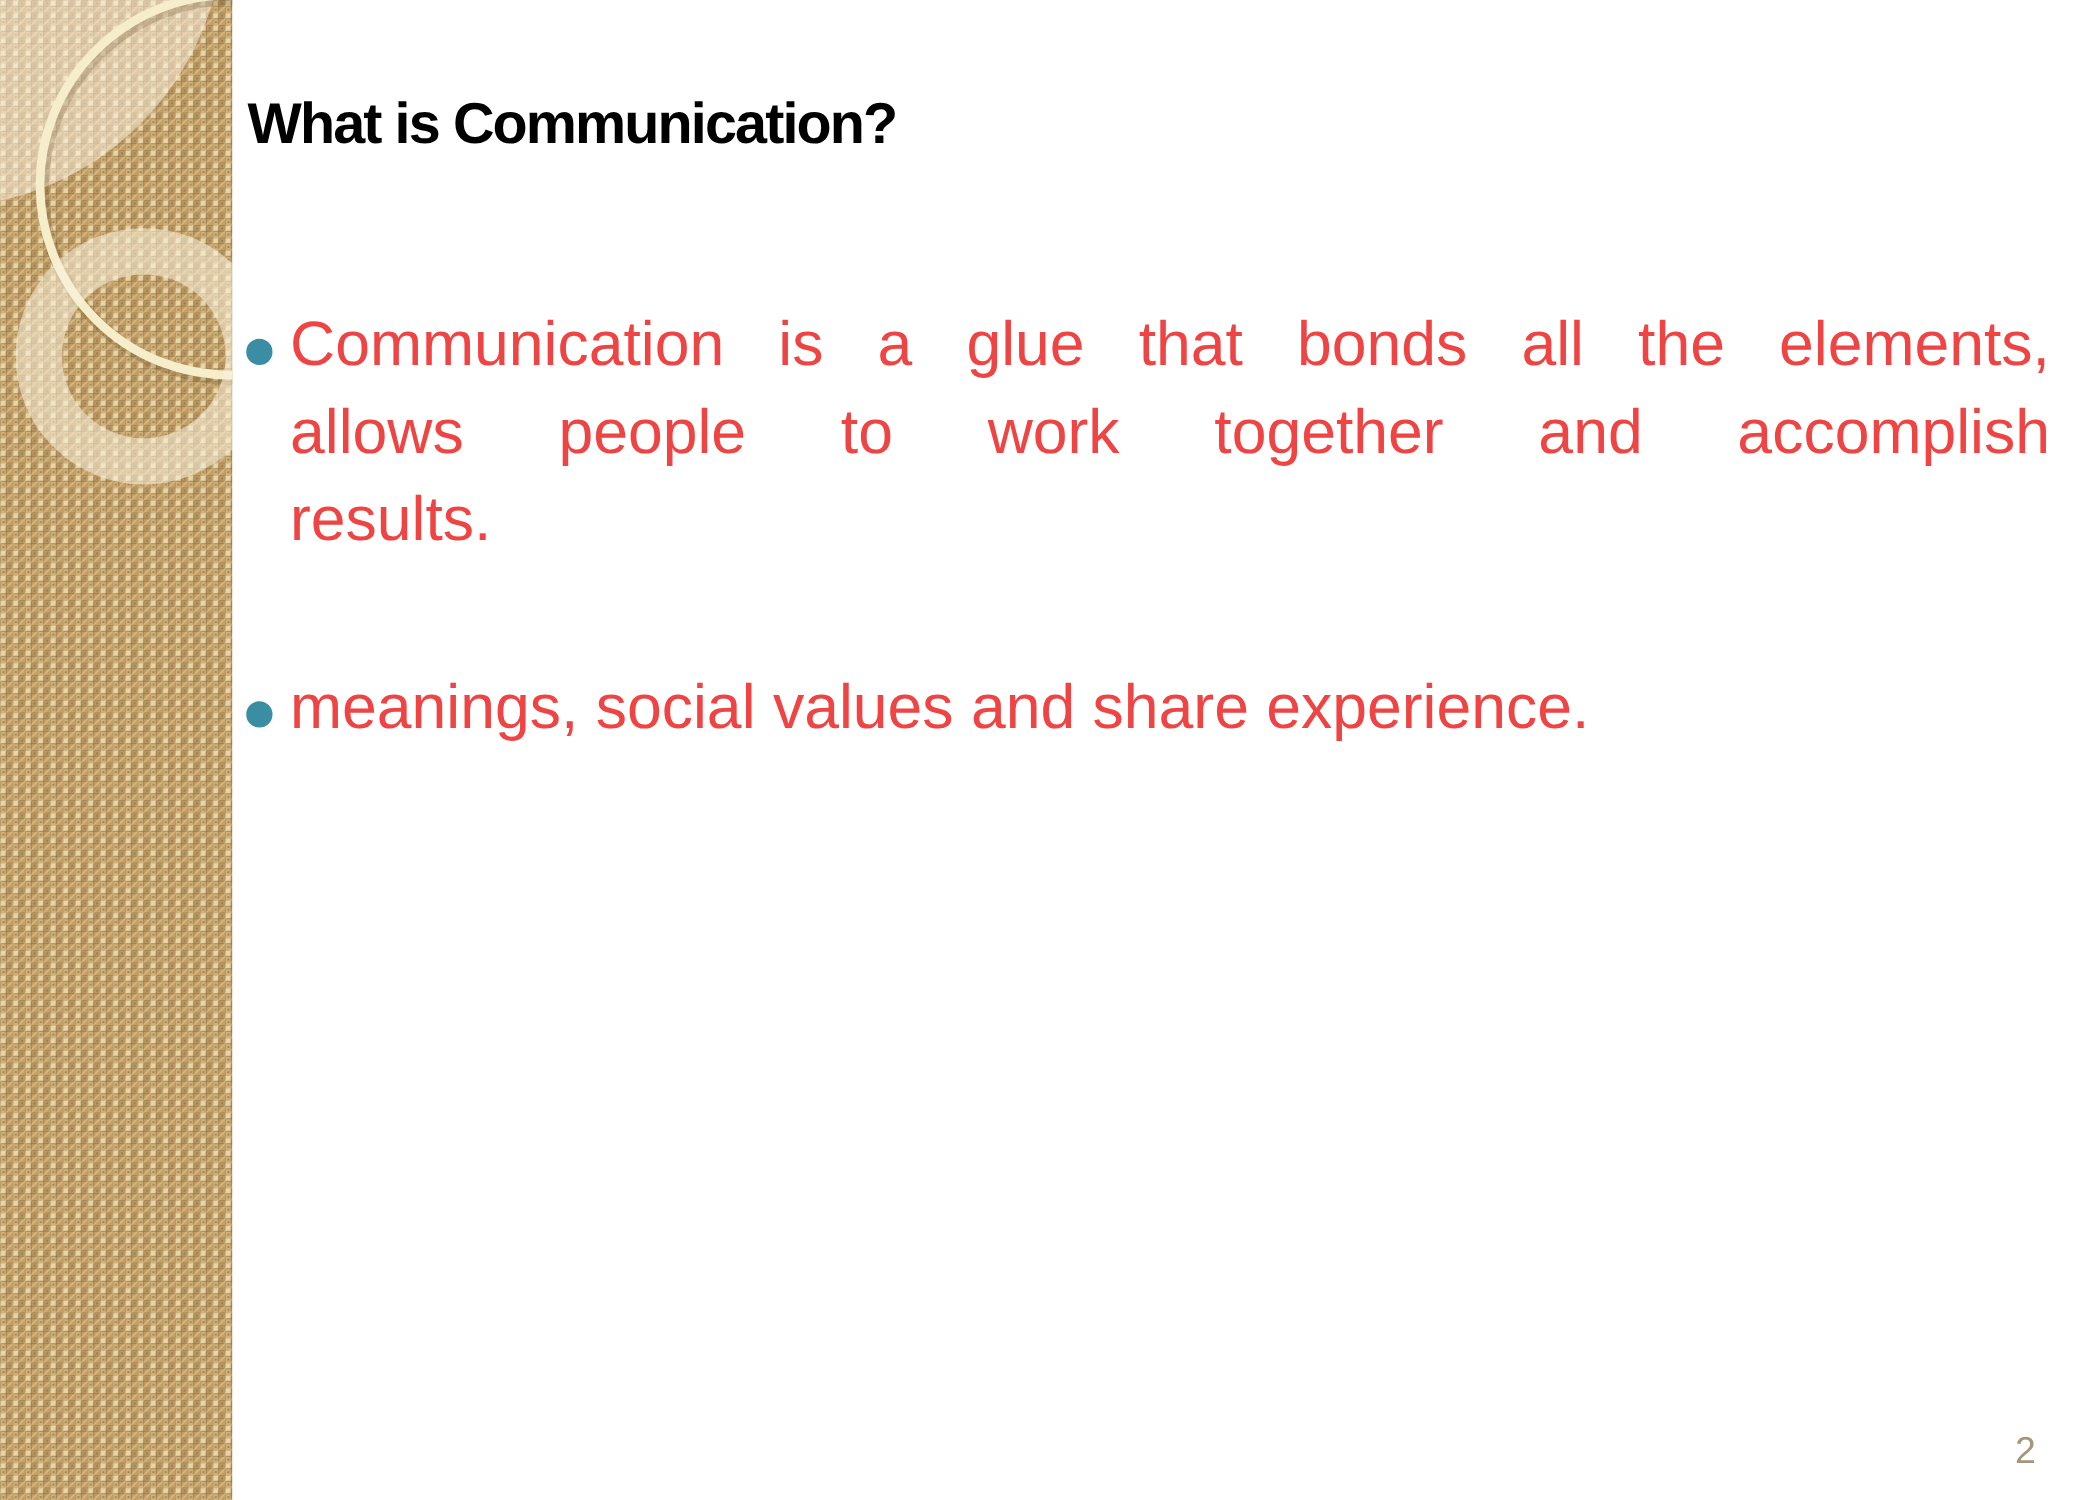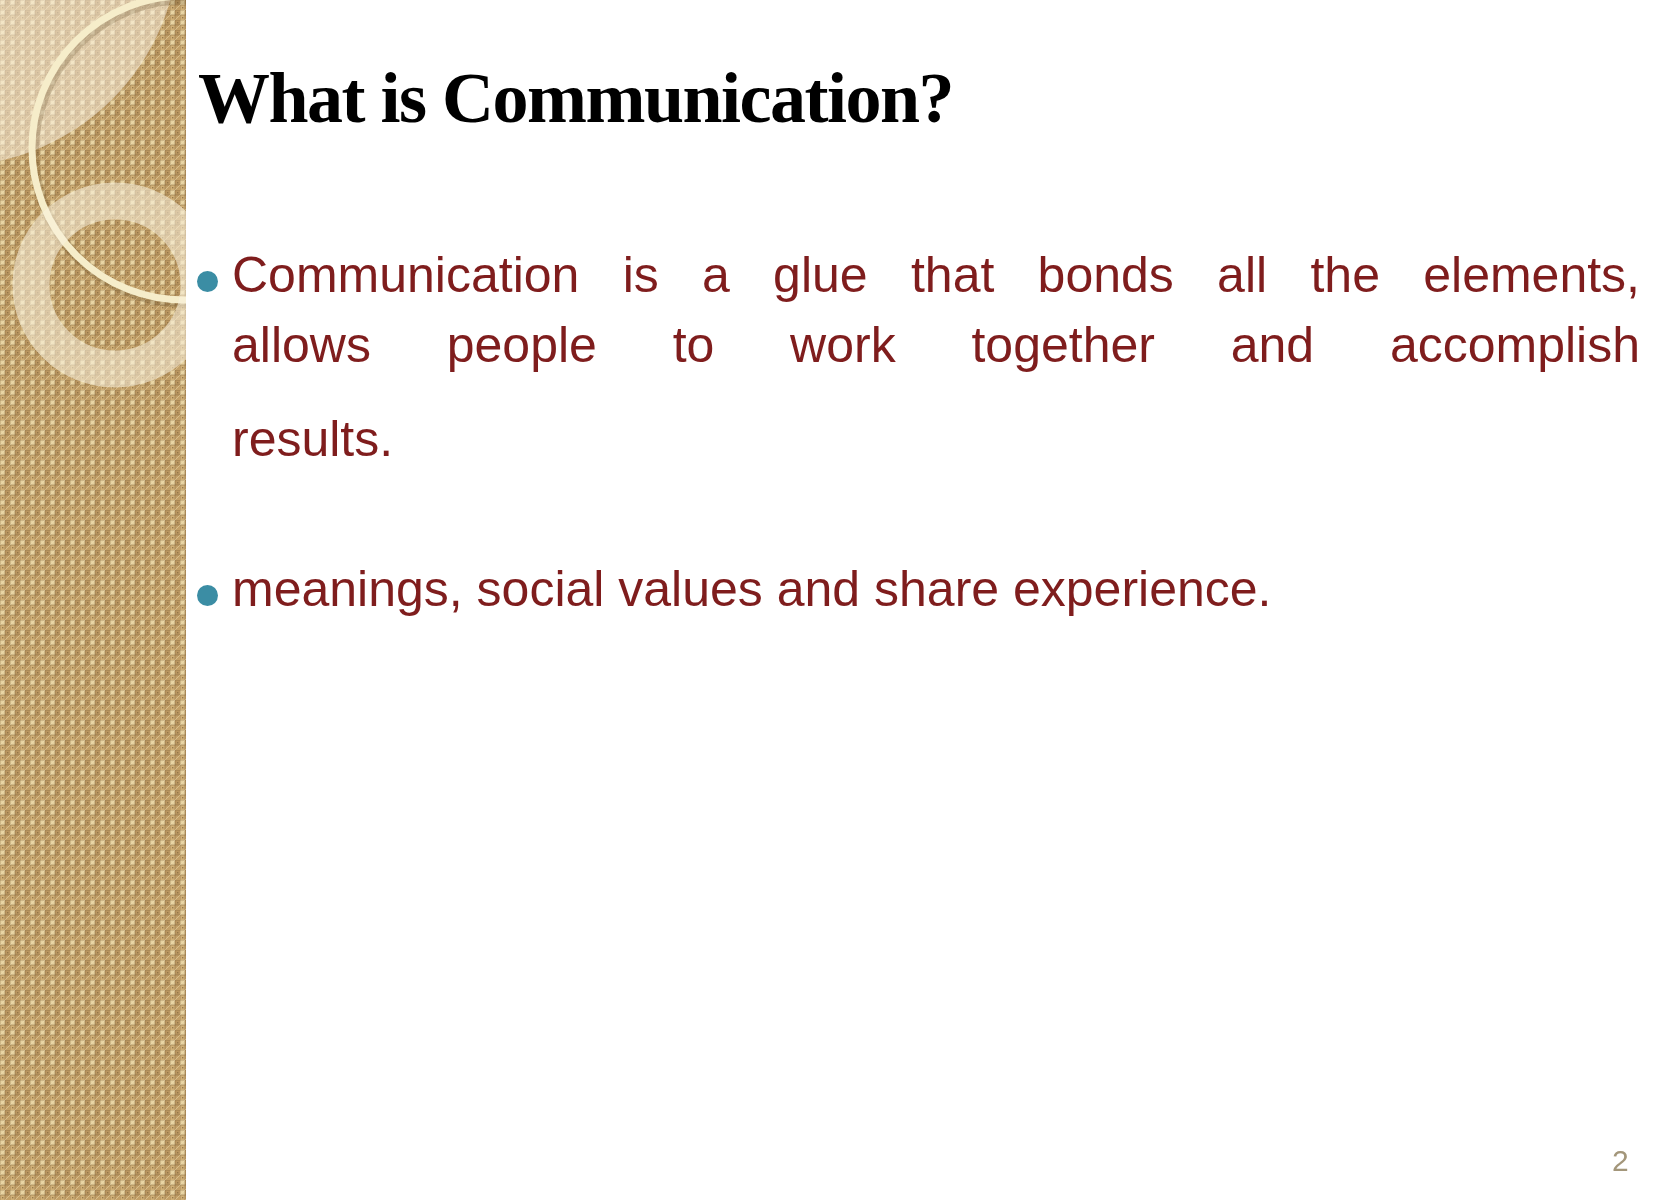--- a/index.html
+++ b/index.html
@@ -25,27 +25,26 @@
     height: 1200px;
   }
   .strip svg { display: block; }
 
   
   .title {
     position: absolute;
     left: 198px;
     top: 66px;
     width: 1400px;
-    font-size: 72px;
+    font-size: 46px;
     font-weight: bold;
     letter-spacing: -1.5px;
     color: #000000;
     line-height: 64px;
     white-space: nowrap;
-    font-family: Liberation Serif, serif;
   }
 
   
   .content {
     position: absolute;
     left: 232px;
     top: 240px;
     width: 1408px;
   }
   .bullet {
@@ -57,28 +56,27 @@
     left: -35px;
     top: 31px;
     width: 21px;
     height: 21px;
     border-radius: 50%;
     background: #3b8da4;
   }
   .line {
     font-size: 50px;
     line-height: 70px;
-    color: #7f1d1d;
+    color: #ef4444;
     text-align: justify;
     text-align-last: justify;
   }
   .line.last {
     text-align: center;
     text-align-last: left;
-    margin-top: 24px;
   }
 
   
   .page-number {
     position: absolute;
     left: 1612px;
     top: 1144px;
     font-size: 30px;
     color: #a3967a;
   }

